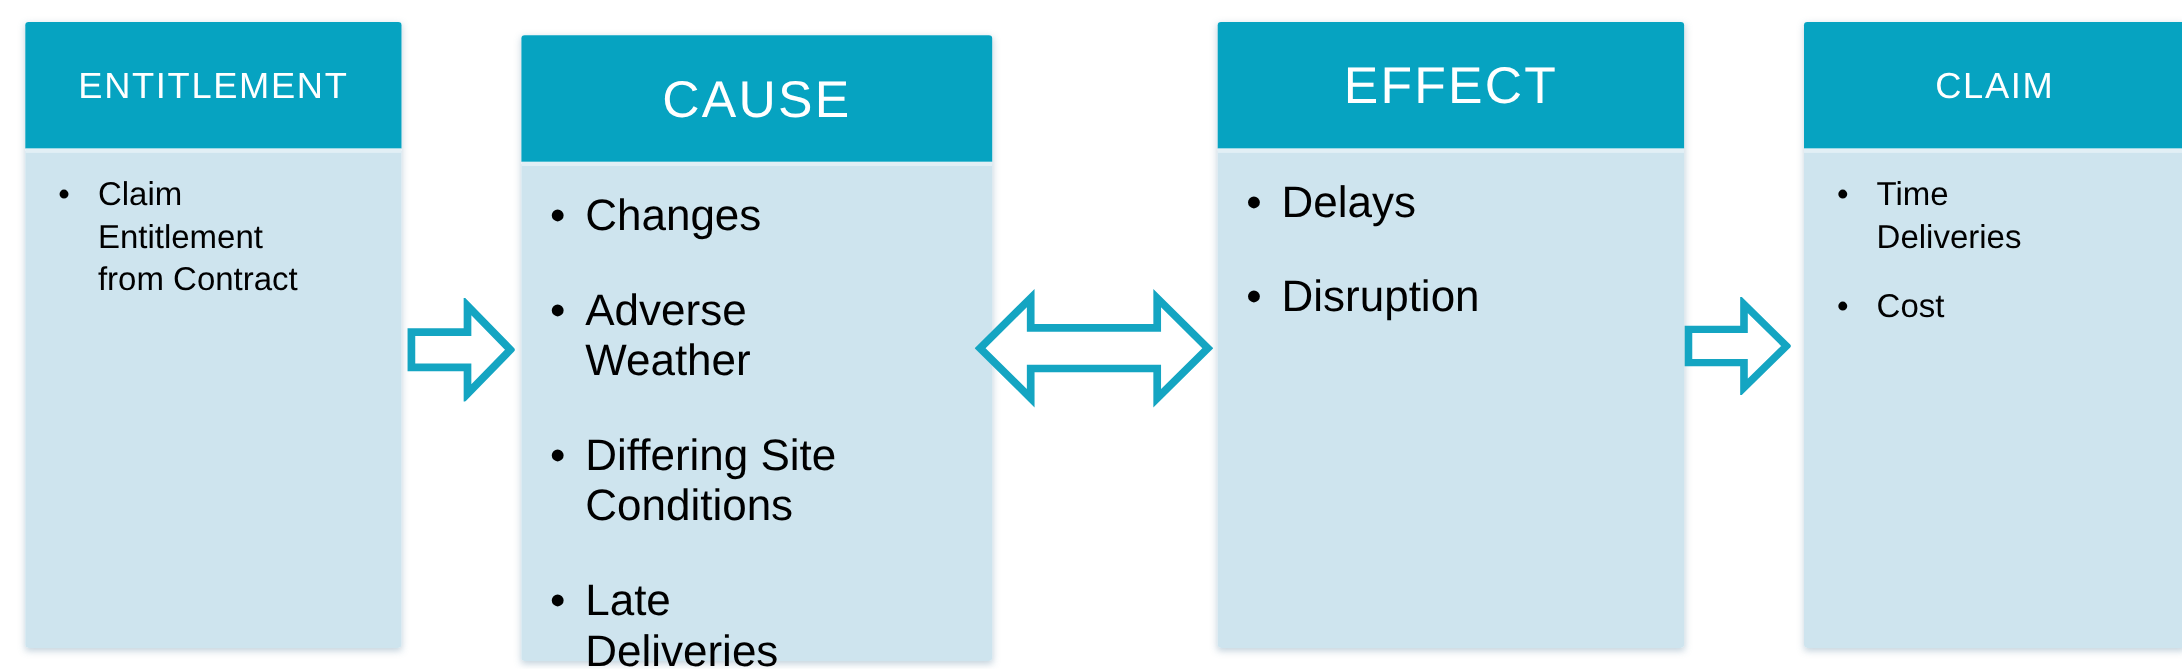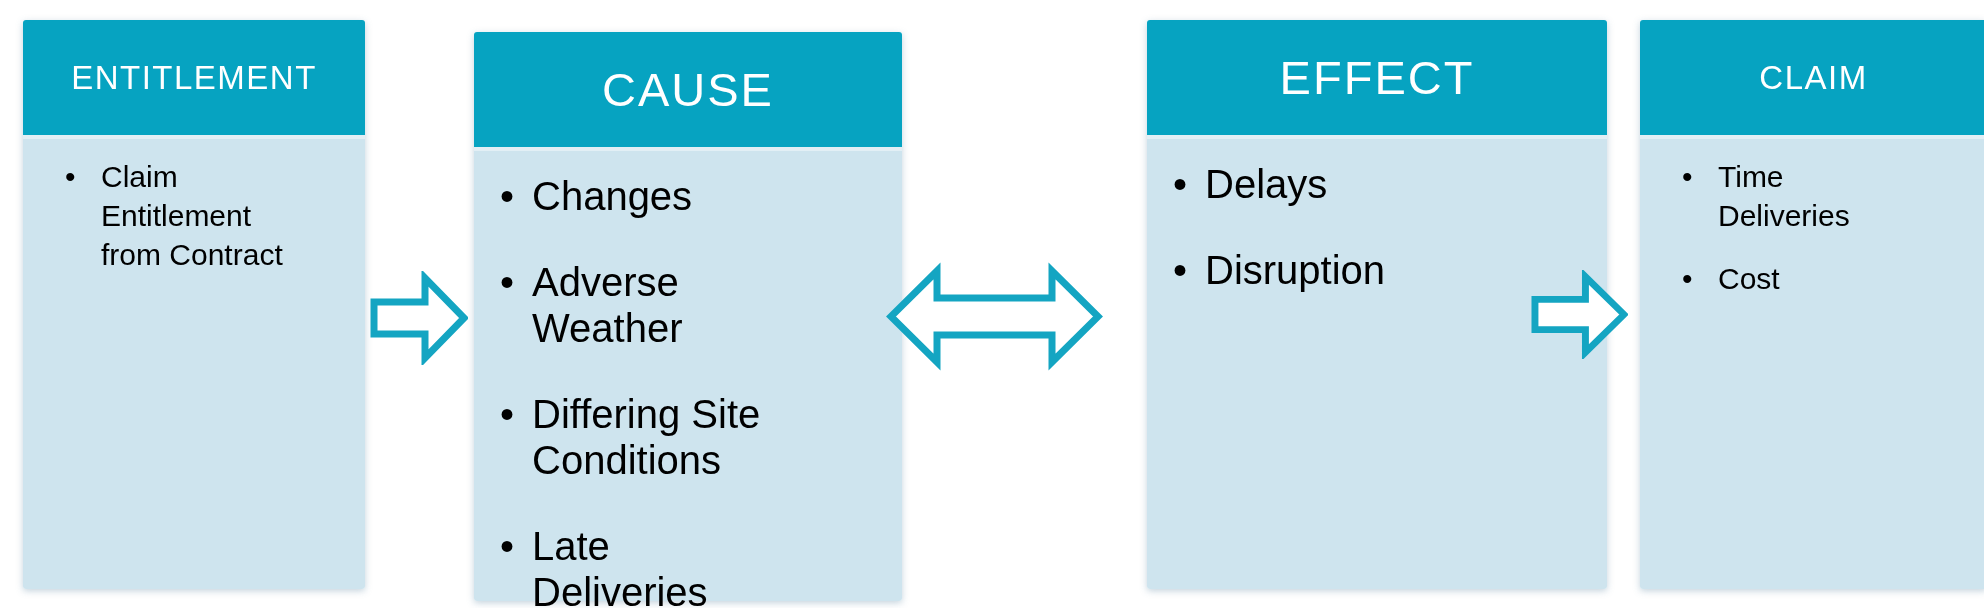--- a/index.html
+++ b/index.html
@@ -40,28 +40,28 @@
   .title-large { font-size: 47px; letter-spacing: 2px; font-weight: 400; }
 
   ul.bullets { list-style: none; }
   ul.bullets li { position: relative; }
   ul.bullets li::before {
     content: "\2022";
     position: absolute;
     left: 0;
   }
 
-  .body-small ul.bullets { padding: 18px 8px 0 30px; font-size: 30px; line-height: 39px; margin-left: 12px; }
+  .body-small ul.bullets { padding: 18px 8px 0 30px; font-size: 30px; line-height: 39px; }
   .body-small li { padding-left: 36px; margin-bottom: 24px; }
   .body-large ul.bullets { padding: 22px 8px 0 26px; font-size: 40px; line-height: 46px; }
   .body-large li { padding-left: 32px; margin-bottom: 40px; }
 
   .box-entitlement { left: 23px;   width: 342px; }
   .box-cause       { left: 474px;  width: 428px; margin-top: 12px; }
-  .box-effect      { left: 1107px; width: 460px; margin-left: 40px; }
+  .box-effect      { left: 1107px; width: 424px; }
   .box-claim       { left: 1640px; width: 347px; }
 
   .box-entitlement li { max-width: 226px; }
   .box-cause li       { max-width: 287px; }
   .box-claim li       { max-width: 196px; }
 
   .arrow { position: absolute; color: var(--arrow-stroke, #14a5c2); }
   .arrow-1 { left: 370px; top: 271px; }
   .arrow-2 { left: 886px; top: 261px; }
   .arrow-3 { left: 1531px; top: 270px; }

